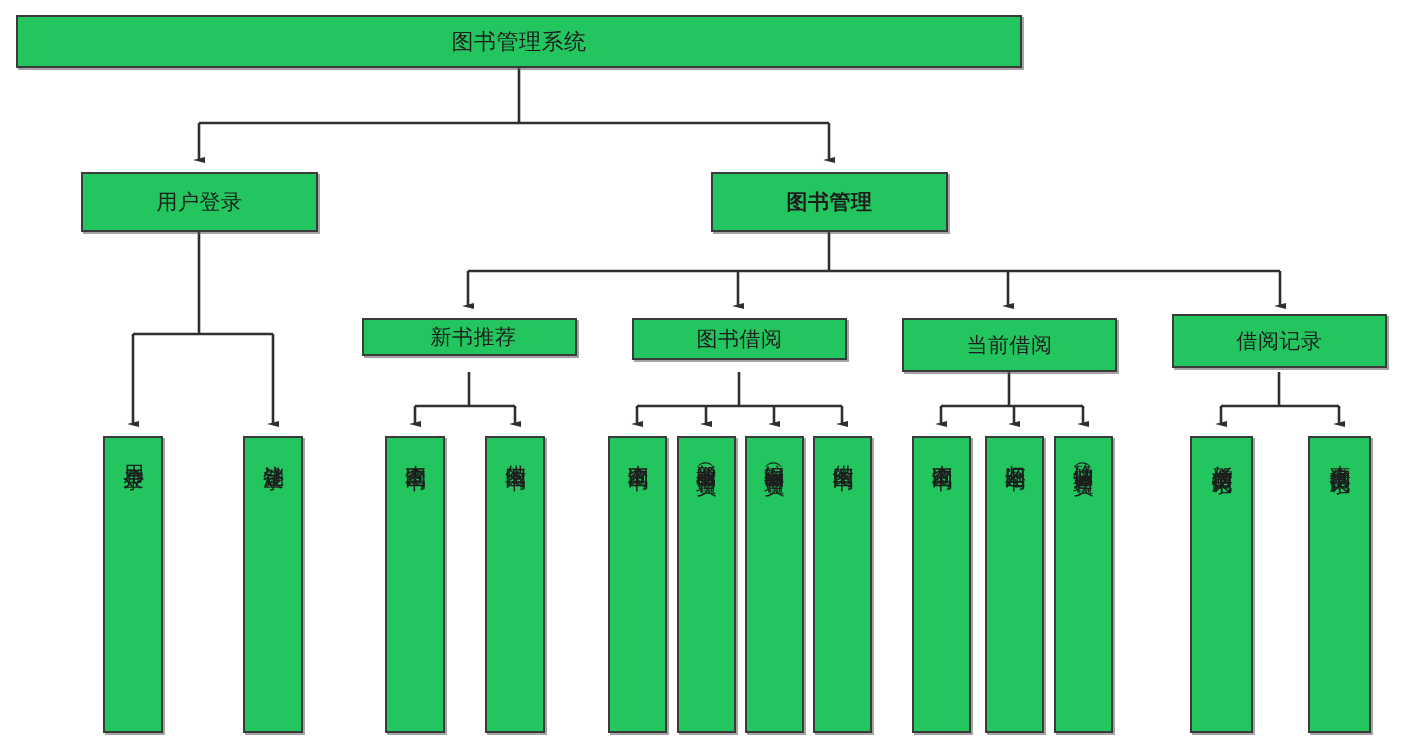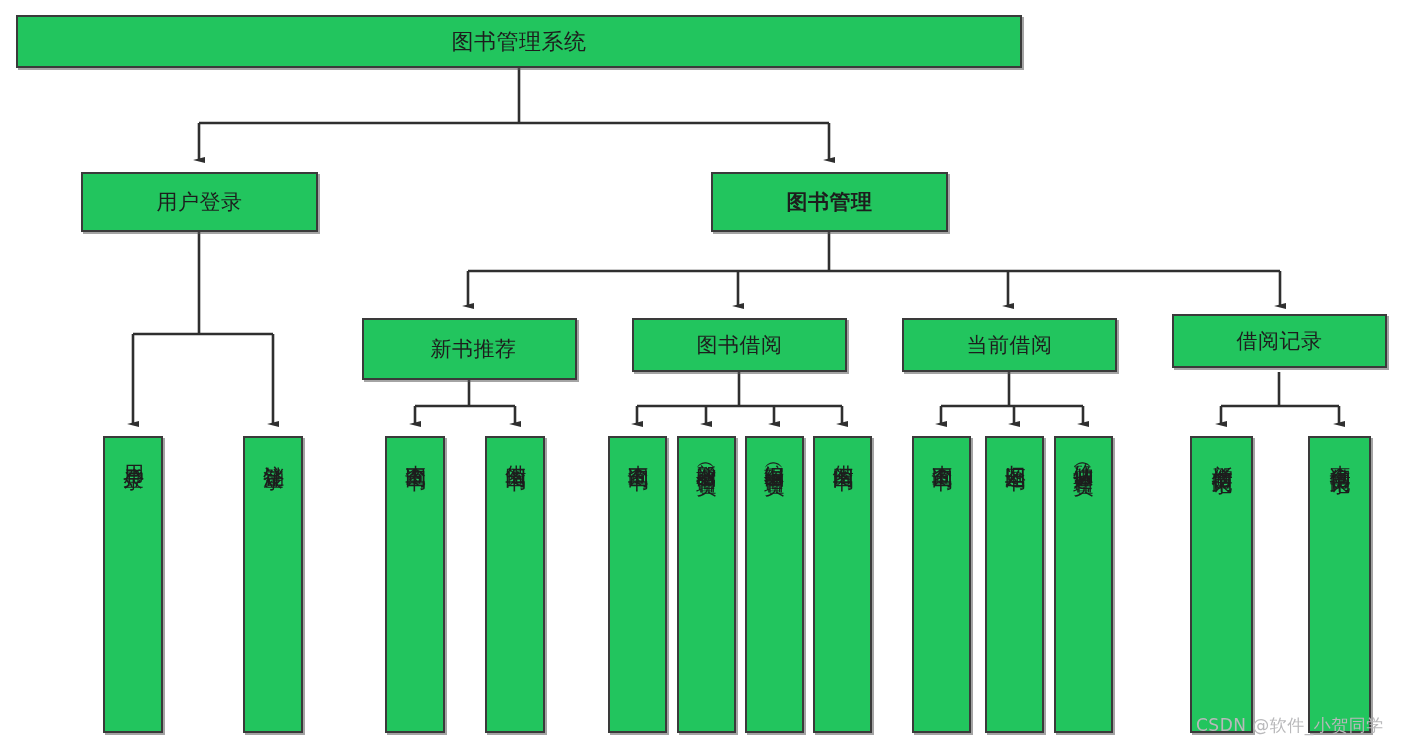--- a/index.html
+++ b/index.html
@@ -129,24 +129,24 @@
     <span class="label">图书管理系统</span>
   </div>
 
   <div class="node horiz" style="left:81px; top:172px; width:237px; height:60px;">
     <span class="label">用户登录</span>
   </div>
   <div class="node horiz" style="left:711px; top:172px; width:237px; height:60px;font-weight:bold;">
     <span class="label">图书管理</span>
   </div>
 
-  <div class="node horiz" style="left:362px; top:318px; width:215px; height:62px;padding-left:8px;">
+  <div class="node horiz" style="left:362px; top:318px; width:215px; height:38px;padding-left:8px;">
     <span class="label">新书推荐</span>
   </div>
-  <div class="node horiz" style="left:632px; top:318px; width:215px; height:54px;">
+  <div class="node horiz" style="left:632px; top:318px; width:215px; height:42px;">
     <span class="label">图书借阅</span>
   </div>
   <div class="node horiz" style="left:902px; top:318px; width:215px; height:54px;">
     <span class="label">当前借阅</span>
   </div>
   <div class="node horiz" style="left:1172px; top:314px; width:215px; height:54px;">
     <span class="label">借阅记录</span>
   </div>
 
   <div class="node vert" style="left:103px; top:436px; width:60px; height:297px;">
@@ -182,15 +182,14 @@
   <div class="node vert tall" style="left:1054px; top:436px; width:59px; height:297px;">
     <span class="label">确认归还（管理员）</span>
   </div>
   <div class="node vert" style="left:1190px; top:436px; width:63px; height:297px;">
     <span class="label">新增借阅记录</span>
   </div>
   <div class="node vert" style="left:1308px; top:436px; width:63px; height:297px;">
     <span class="label">查询借阅记录</span>
   </div>
 
-  <div class="watermark" style="left:1196px; top:714px;">CSDN @软件_小贺同学</div>
 
 </div>
 
 </body></html>

